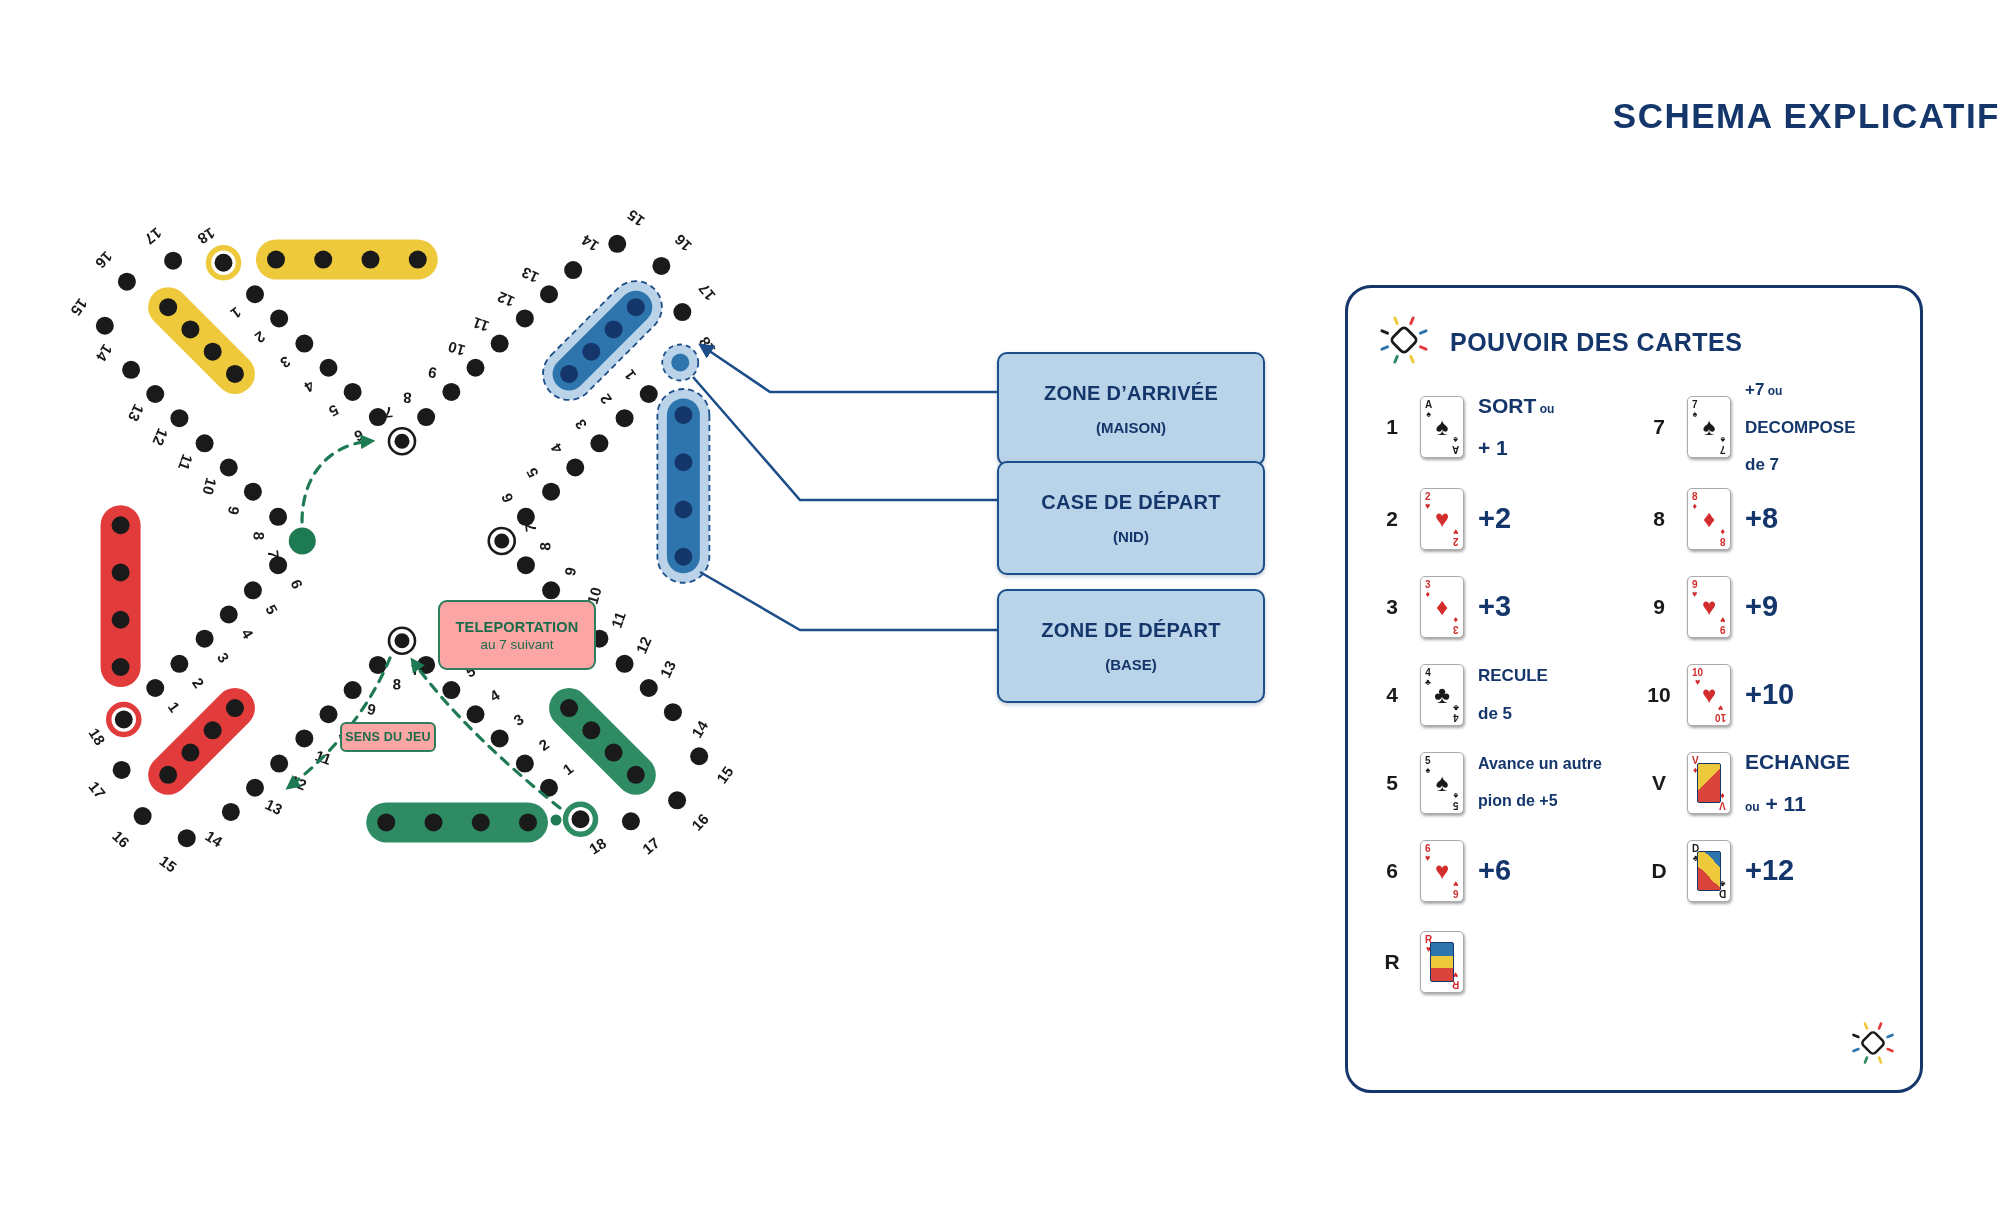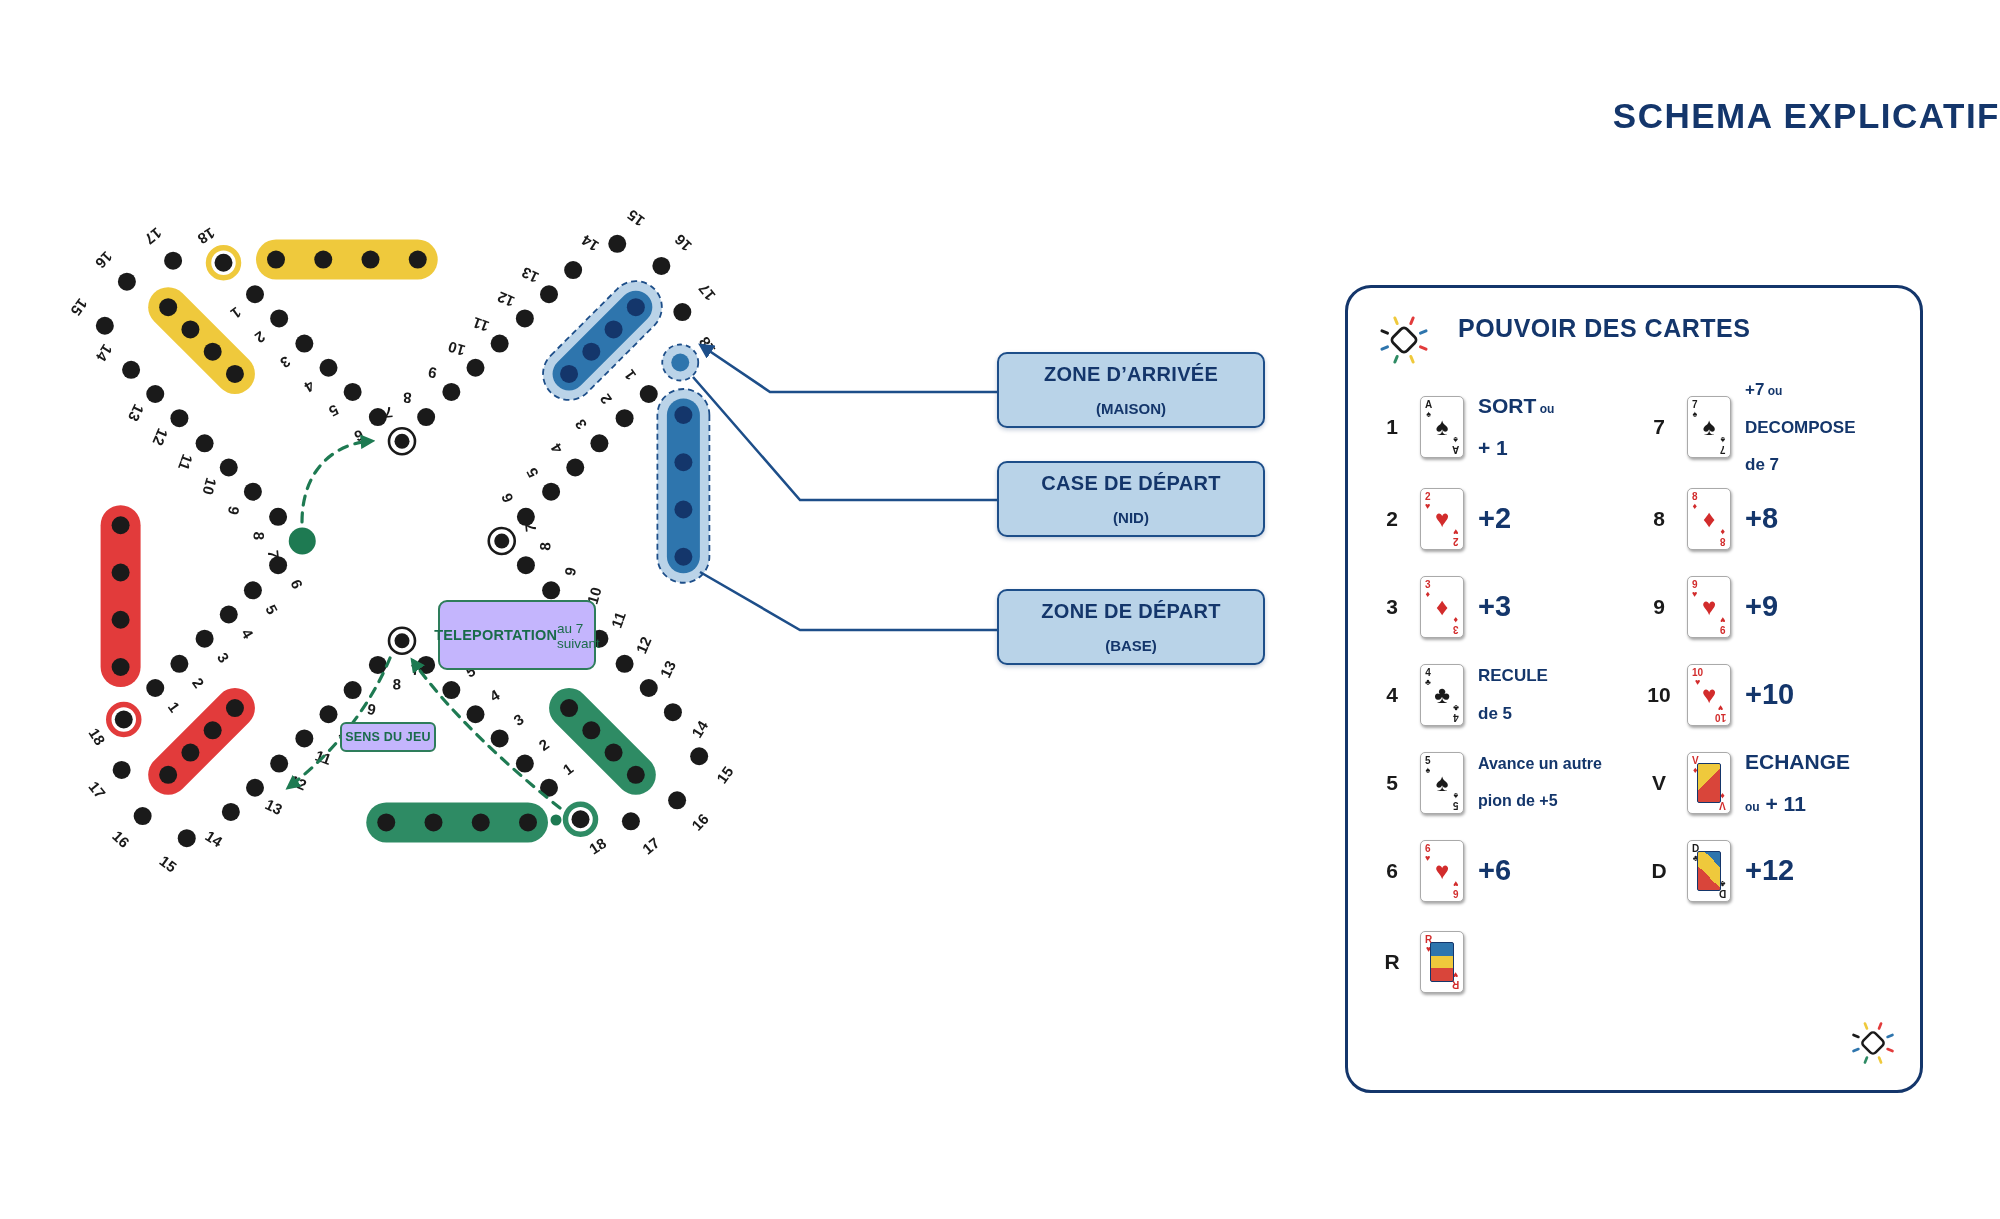--- a/index.html
+++ b/index.html
@@ -4,35 +4,35 @@
 <style>
   *{margin:0;padding:0;box-sizing:border-box}
   body{background:#fff;font-family:"Liberation Sans","DejaVu Sans",sans-serif}
   .page{position:relative;width:2000px;height:1219px;background:#fff;overflow:hidden}
   .main-title{position:absolute;top:96px;left:0;width:2000px;text-align:right;
     font-size:35px;font-weight:800;letter-spacing:1.5px;color:#14366B}
   .board-svg{position:absolute;left:0;top:0;width:2000px;height:1219px}
   .board-svg text{font-family:"Liberation Sans","DejaVu Sans",sans-serif}
 
   .zone-label{position:absolute;left:997px;width:268px;background:#B9D3E8;border:2px solid #1D4E89;
-    border-radius:10px;text-align:center;padding:9px 6px;box-shadow:0 2px 4px rgba(20,54,107,.25)}
+    border-radius:10px;text-align:center;padding:28px 6px;box-shadow:0 2px 4px rgba(20,54,107,.25)}
   .zl-title{font-size:20px;font-weight:800;color:#14366B;letter-spacing:.3px}
   .zl-sub{font-size:15px;font-weight:600;color:#14366B;margin-top:14px}
 
-  .green-box{position:absolute;background:#c4b5fd;border:2px solid #2E7D5B;border-radius:9px;
-    display:flex;flex-direction:row;align-items:center;justify-content:center;text-align:left}
+  .green-box{position:absolute;background:#fca5a5;border:2px solid #2E7D5B;border-radius:9px;
+    display:flex;flex-direction:column;align-items:center;justify-content:center;text-align:left}
   #teleport-box{left:438px;top:600px;width:158px;height:70px}
   #sens-box{left:340px;top:722px;width:96px;height:30px;border-radius:6px}
   .gb-title{font-size:14.5px;font-weight:800;color:#1A6B4A;letter-spacing:.2px}
   .gb-sub{font-size:13.5px;font-weight:400;color:#1A6B4A;margin-top:2px}
   #sens-box .gb-title{font-size:12.5px}
 
   .panel{position:absolute;left:1345px;top:285px;width:578px;height:808px;background:#fff;
     border:3px solid #14366B;border-radius:26px}
-  .panel-header{display:flex;align-items:flex-start;gap:28px;padding:26px 28px 4px 30px}
+  .panel-header{display:flex;align-items:center;gap:20px;padding:26px 28px 4px 30px}
   .panel-title{font-size:25px;font-weight:800;color:#14366B;letter-spacing:.5px}
   .entries{display:grid;grid-template-columns:1fr 1fr;padding:6px 16px 0 30px;column-gap:8px}
   .entry{display:flex;align-items:center;gap:14px;min-height:88px}
   .entry.full{min-height:94px}
   .e-num{min-width:28px;text-align:center;font-size:21px;font-weight:800;color:#1A1A1A}
   .e-text{display:flex;flex-direction:column;gap:18px}
   .e-text.full-text{max-width:420px;line-height:1.35;word-spacing:6px}
   .e-line{line-height:1.15}
   .t-big{font-size:29px;font-weight:800;color:#14366B}
   .t-lg{font-size:21px;font-weight:800;color:#14366B}

